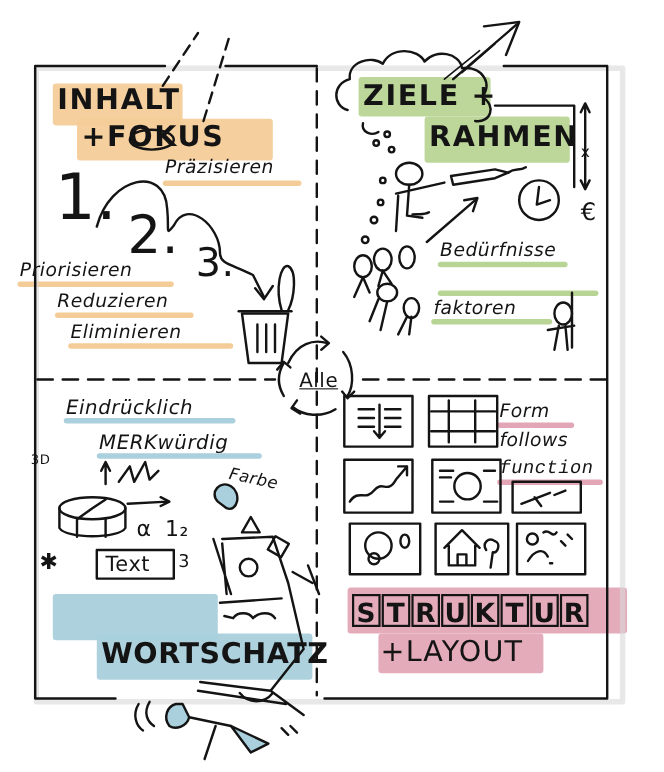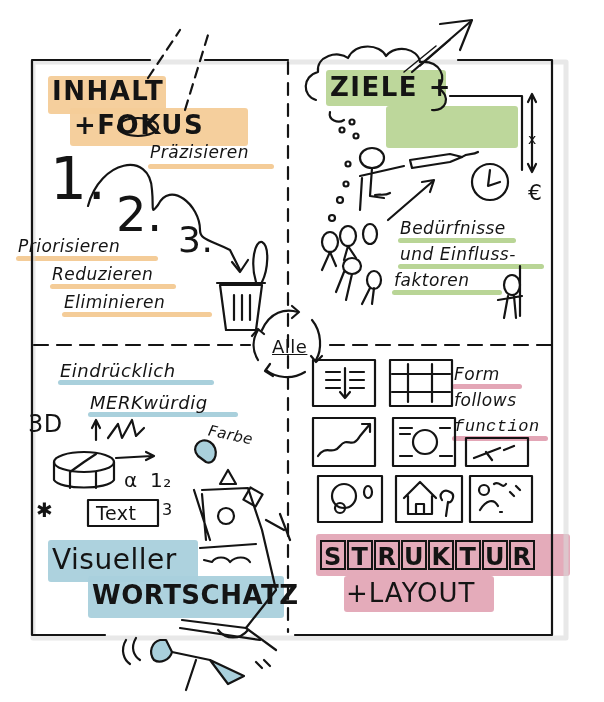--- a/index.html
+++ b/index.html
@@ -203,35 +203,34 @@
   <div class="hand" style="left:50px;top:150px;font-size:58px;">1.</div>
   <div class="hand" style="left:116px;top:190px;font-size:48px;">2.</div>
   <div class="hand" style="left:178px;top:222px;font-size:36px;">3.</div>
   <div class="hand sub" style="left:18px;top:238px;">Priorisieren</div>
   <div class="hand sub" style="left:52px;top:266px;">Reduzieren</div>
   <div class="hand sub" style="left:64px;top:294px;">Eliminieren</div>
 
   <div class="hand" style="left:272px;top:338px;font-size:18px;text-decoration:underline;">Alle</div>
 
   <div class="hand title" style="left:330px;top:74px;">ZIELE +</div>
+  <div class="hand title" style="left:390px;top:112px;">RAHMEN</div>
   <div class="hand" style="left:528px;top:132px;font-size:14px;">x</div>
   <div class="hand sub" style="left:400px;top:220px;">Bedürfnisse</div>
-  <div class="hand sub" style="left:400px;top:246px;">und Einfluss-</div>
   <div class="hand sub" style="left:394px;top:272px;text-align:center;">faktoren</div>
 
   <div class="hand sub" style="left:60px;top:362px;font-size:18px;font-style:italic;">Eindrücklich</div>
   <div class="hand sub" style="left:90px;top:394px;font-size:18px;">MERKwürdig</div>
-  <div class="hand" style="left:28px;top:412px;font-size:24px;">3D</div>
+  <div class="hand" style="left:28px;top:412px;font-size:12px;">3D</div>
   <div class="hand sub" style="left:208px;top:428px;font-size:15px;transform:rotate(12deg);">Farbe</div>
   <div class="hand" style="left:124px;top:470px;font-size:20px;">α</div>
   <div class="hand" style="left:150px;top:470px;font-size:20px;">1₂</div>
   <div class="hand" style="left:162px;top:502px;font-size:16px;">3</div>
   <div class="hand" style="left:36px;top:500px;font-size:20px;">✱</div>
   <div class="hand" style="left:96px;top:504px;font-size:19px;">Text</div>
-  <div class="hand" style="left:52px;top:546px;font-size:28px;">Visueller</div>
   <div class="hand" style="left:92px;top:582px;font-size:26px;font-weight:bold;letter-spacing:0.5px;">WORTSCHATZ</div>
 
   <div class="hand sub" style="left:454px;top:366px;">Form</div>
   <div class="hand sub" style="left:454px;top:392px;">follows</div>
   <div class="hand sub" style="left:454px;top:418px;font-family:Liberation Mono, monospace;">function</div>
 
   <div class="hand" style="left:320px;top:540px;">
     <span class="letterbox">S</span><span class="letterbox">T</span><span class="letterbox">R</span><span class="letterbox">U</span><span class="letterbox">K</span><span class="letterbox">T</span><span class="letterbox">U</span><span class="letterbox">R</span>
   </div>
   <div class="hand" style="left:346px;top:580px;font-size:26px;letter-spacing:1px;">+LAYOUT</div>

